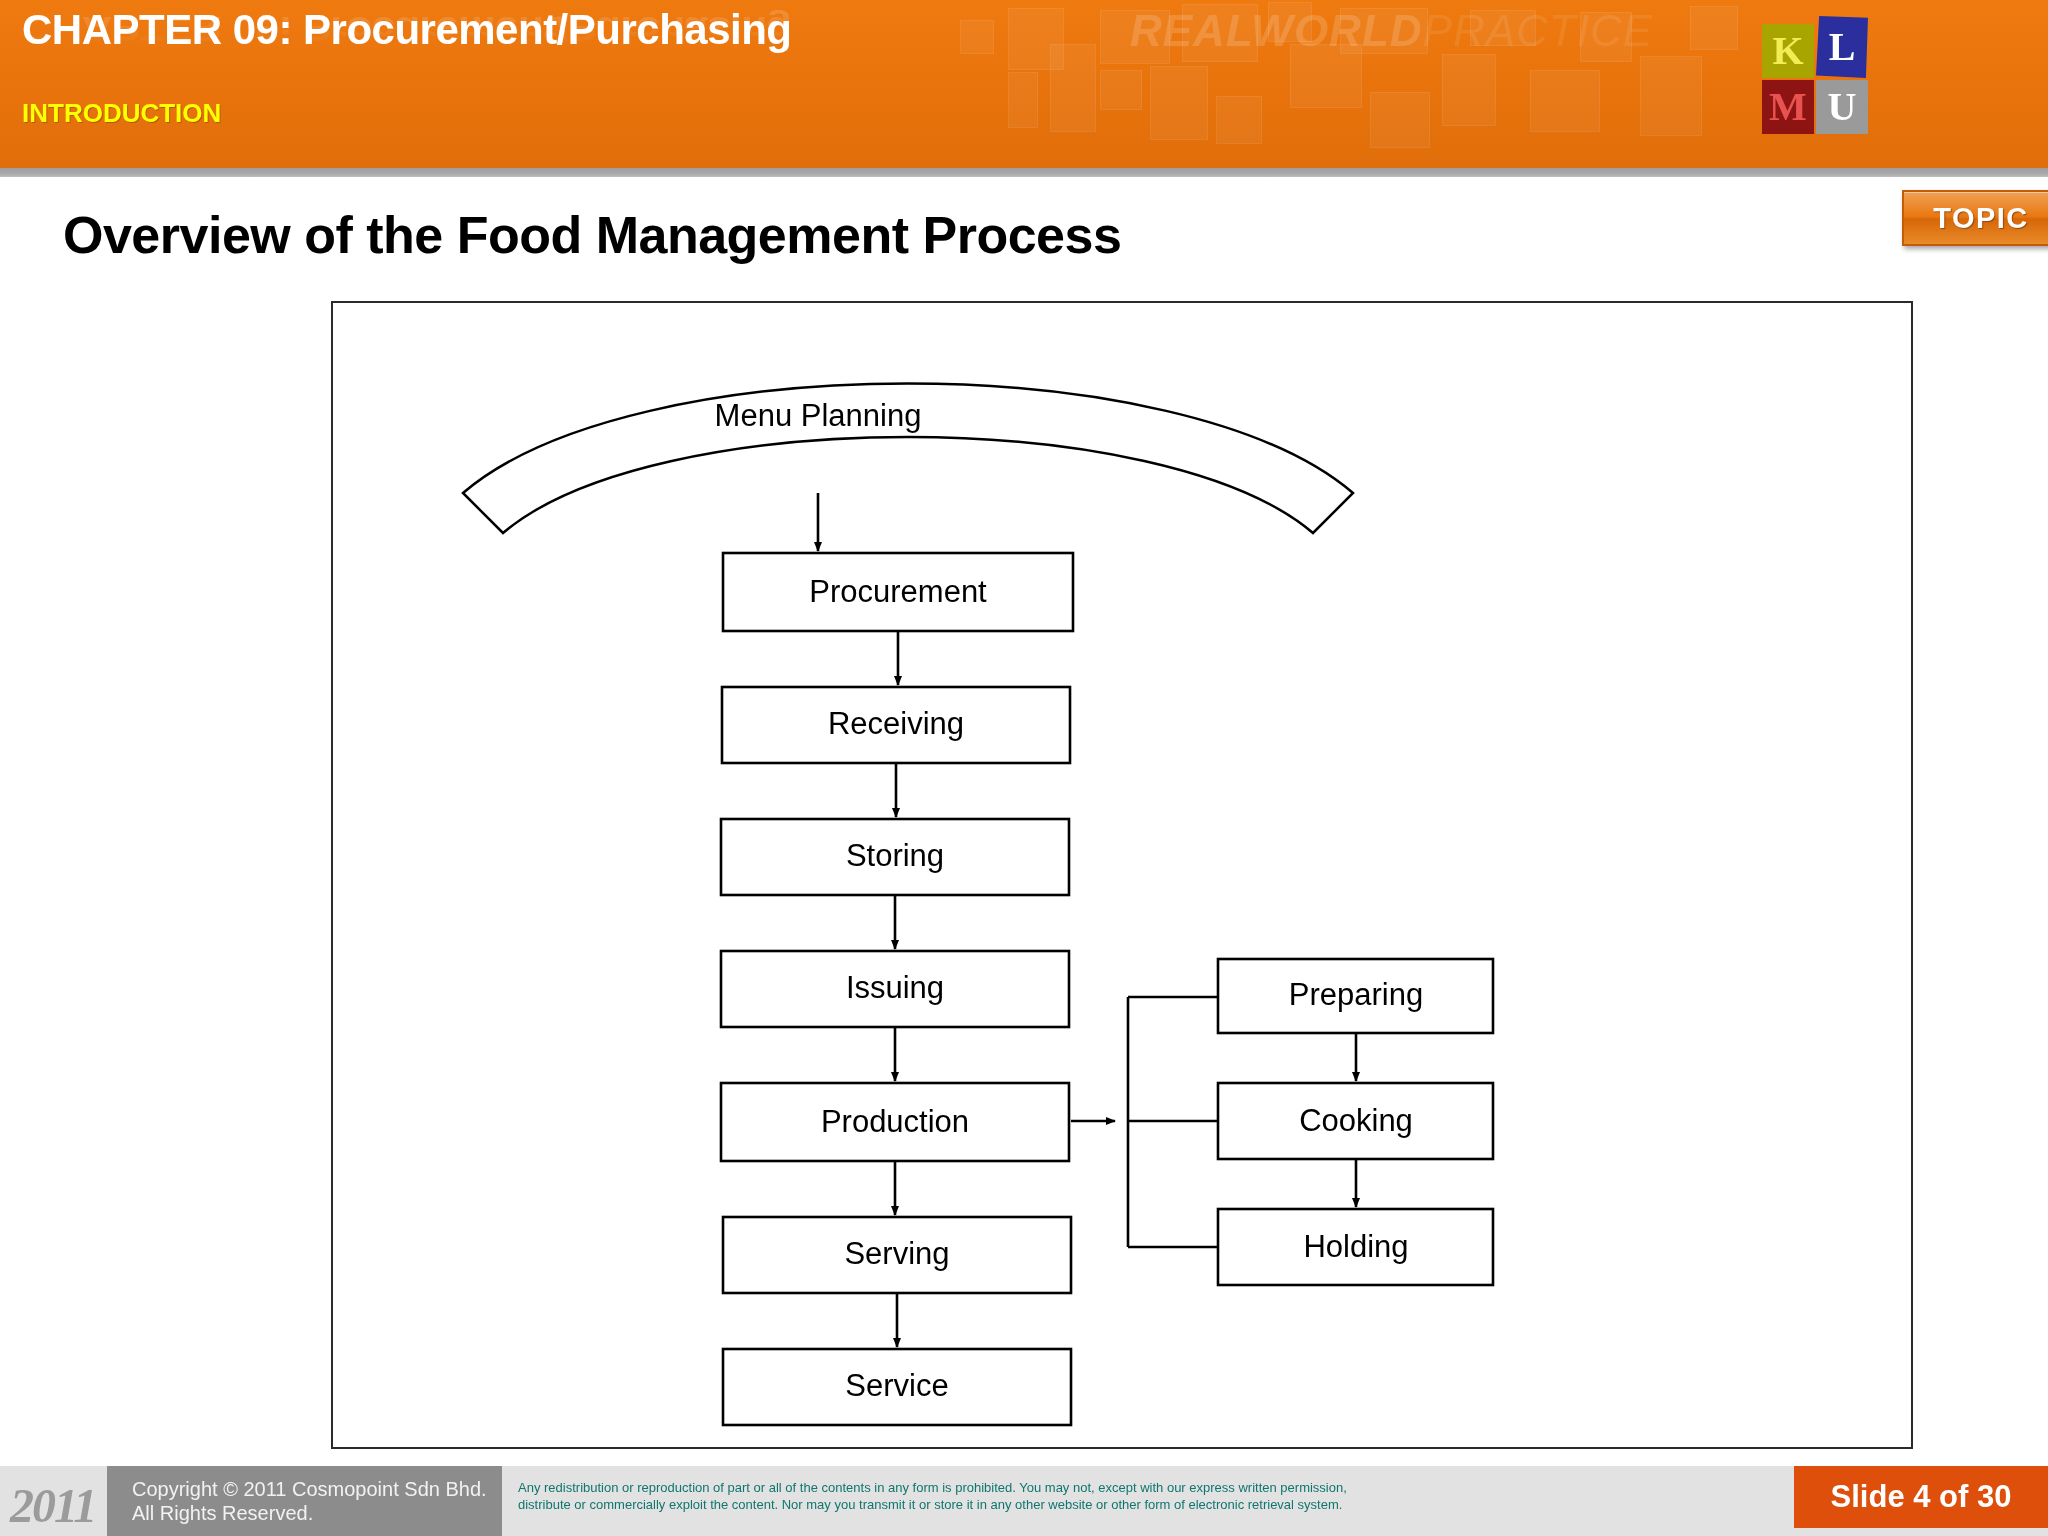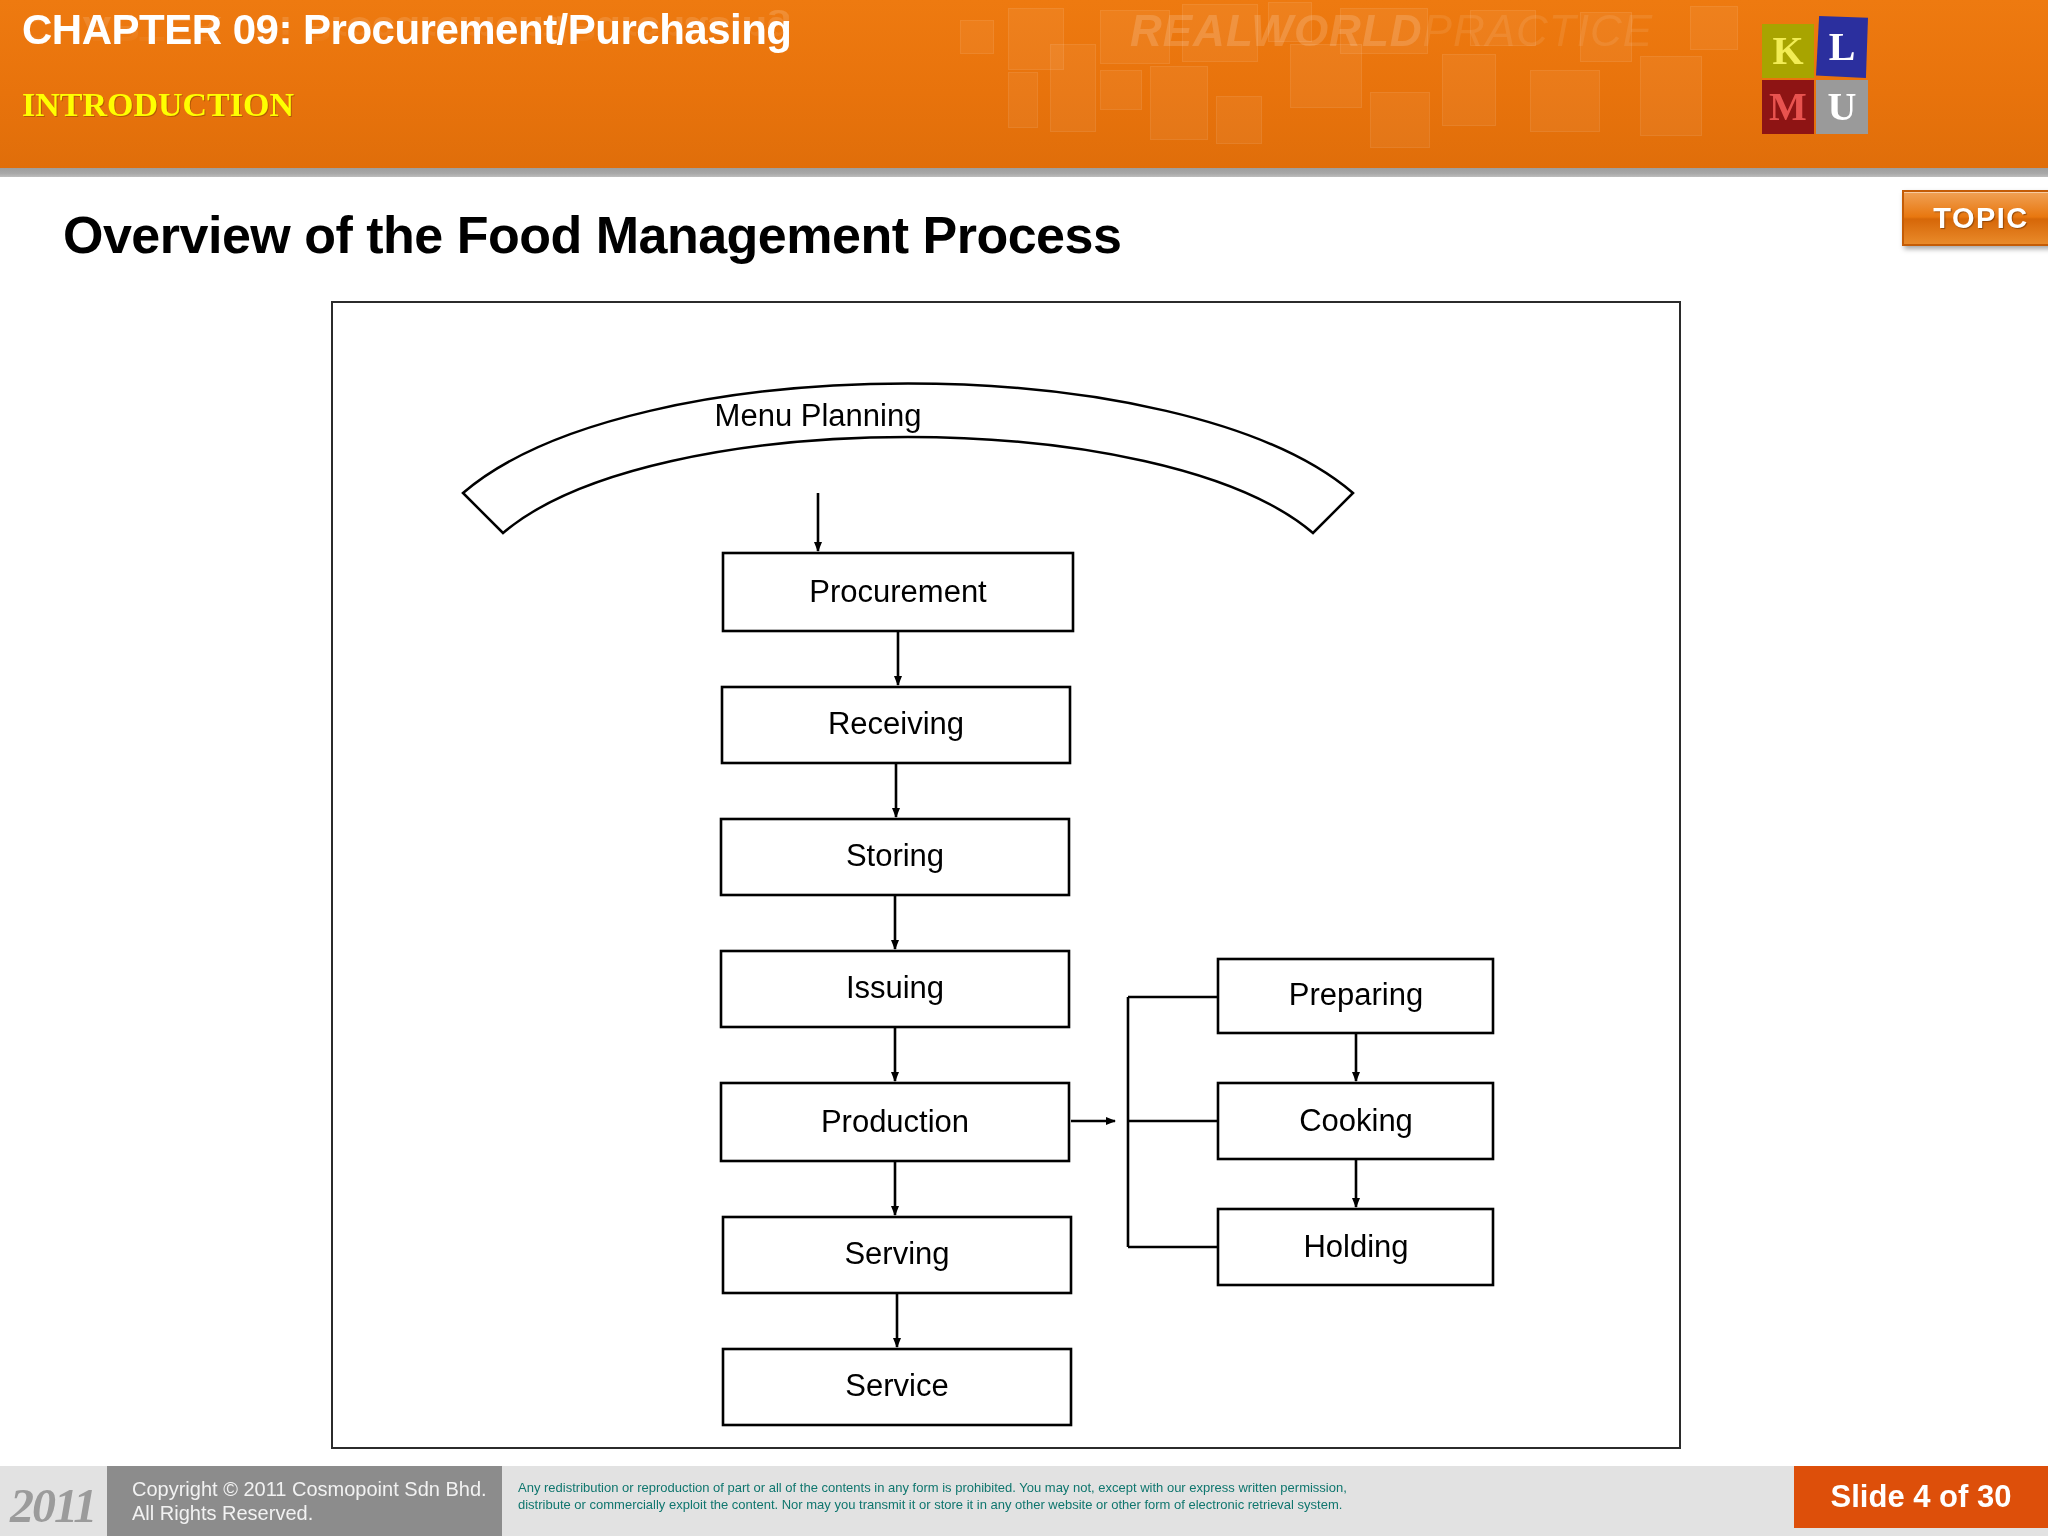--- a/index.html
+++ b/index.html
@@ -62,27 +62,27 @@
     letter-spacing: -0.5px;
     white-space: nowrap;
     transform: scaleY(-0.82);
     transform-origin: top left;
     -webkit-mask-image: linear-gradient(to top, rgba(0,0,0,0.9), rgba(0,0,0,0));
     mask-image: linear-gradient(to top, rgba(0,0,0,0.9), rgba(0,0,0,0));
     pointer-events: none;
     font-family: "Liberation Sans", sans-serif;
   }
   #section-title {
-    position: absolute; left: 22px; top: 86px;
-    font-size: 34px; font-weight: bold;
+    position: absolute; left: 22px; top: 98px;
+    font-size: 26px; font-weight: bold;
     color: #ffff00;
     letter-spacing: 0px;
     white-space: nowrap;
     text-shadow: 1px 1px 0 rgba(120,60,0,0.45);
-    font-family: Liberation Serif, serif;
+    font-family: Liberation Sans, sans-serif;
   }
 
   
   #logo {
     position: absolute; left: 1762px; top: 18px;
     width: 270px; height: 130px;
   }
   .logo-grid {
     position: absolute; left: 0; top: 6px;
     width: 108px; height: 112px;
@@ -138,21 +138,21 @@
     letter-spacing: -0.5px;
     white-space: nowrap;
     font-family: "Liberation Sans", sans-serif;
     margin-left: 11px;
   }
 
   
   #diagram-frame {
     position: absolute;
     left: 331px; top: 301px;
-    width: 1350px; height: 1148px;
+    width: 1582px; height: 1148px;
     border: 2px solid #2b2b2b;
     background: #ffffff;
   }
   #diagram-svg { position: absolute; left: 0; top: 0; }
 
   .node-label {
     font-family: "Liberation Sans", sans-serif;
     font-size: 31px;
     fill: #000000;
     text-anchor: middle;

